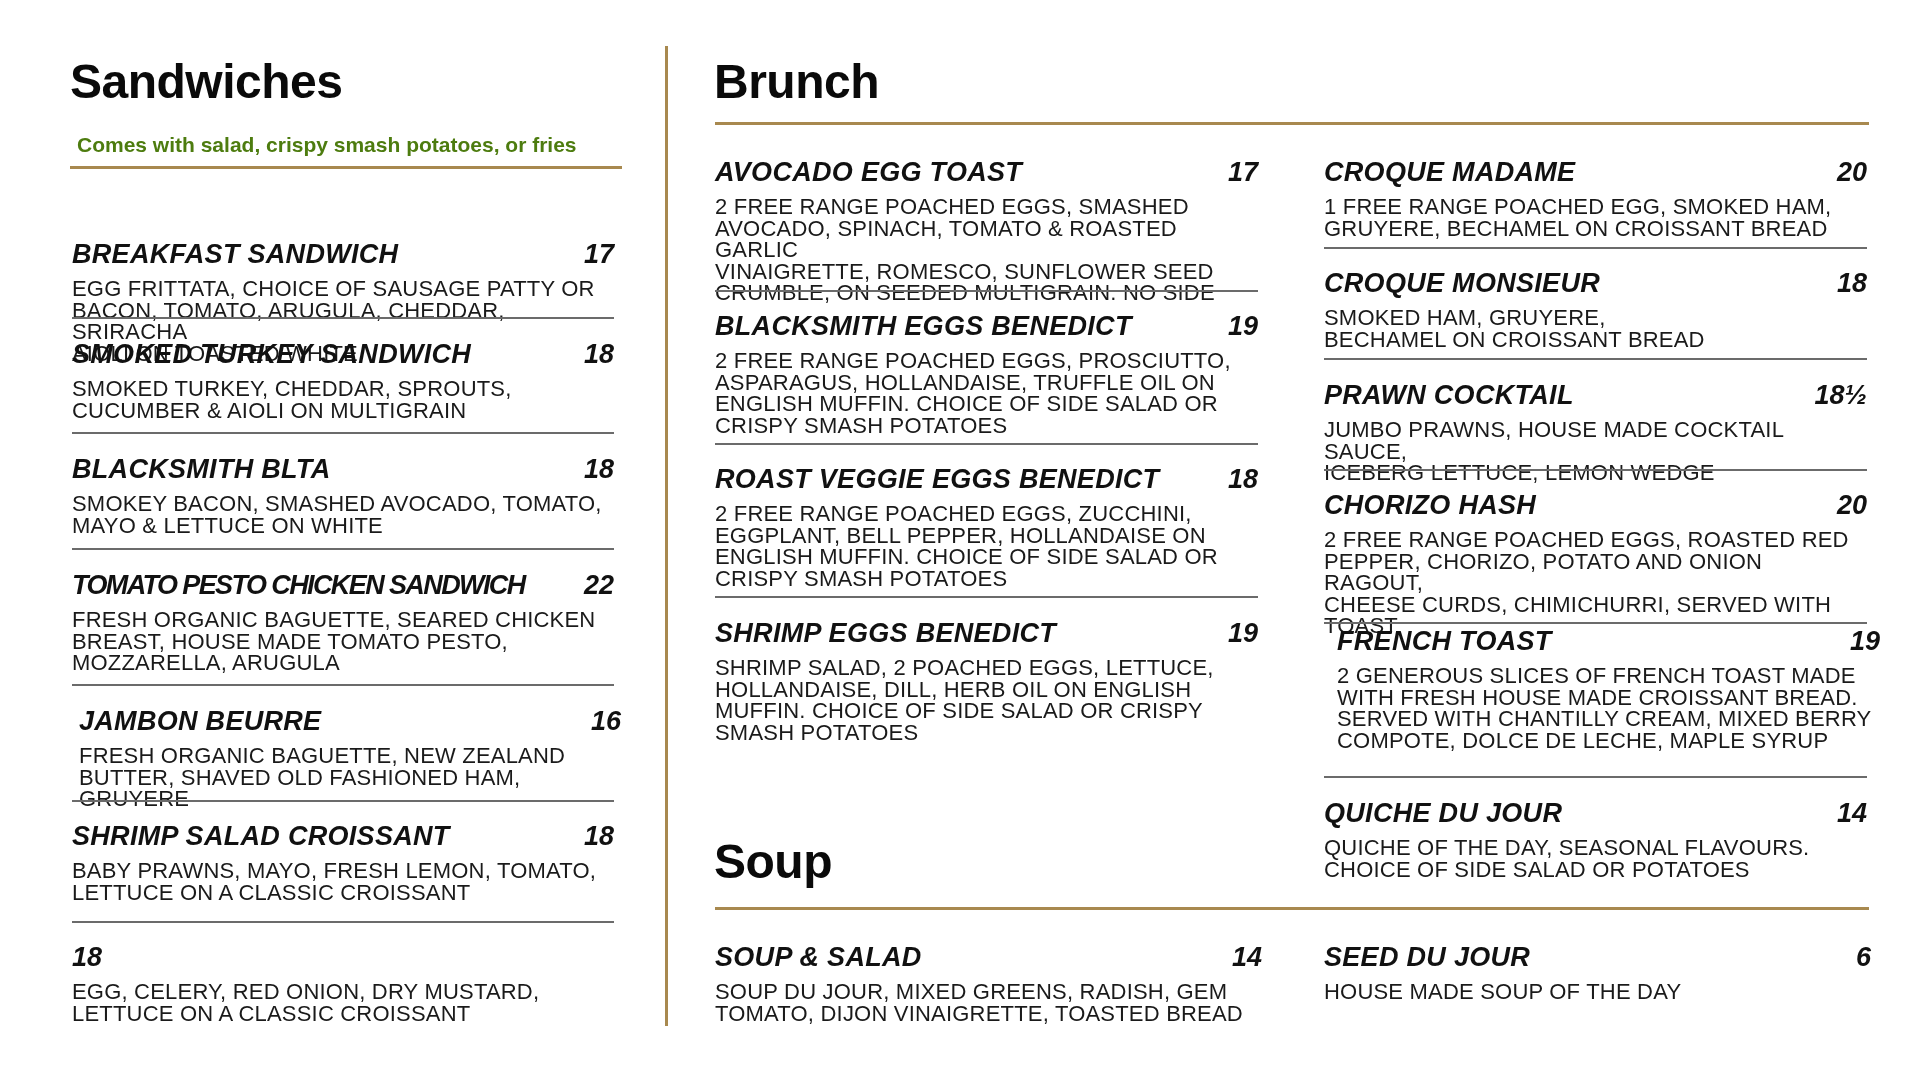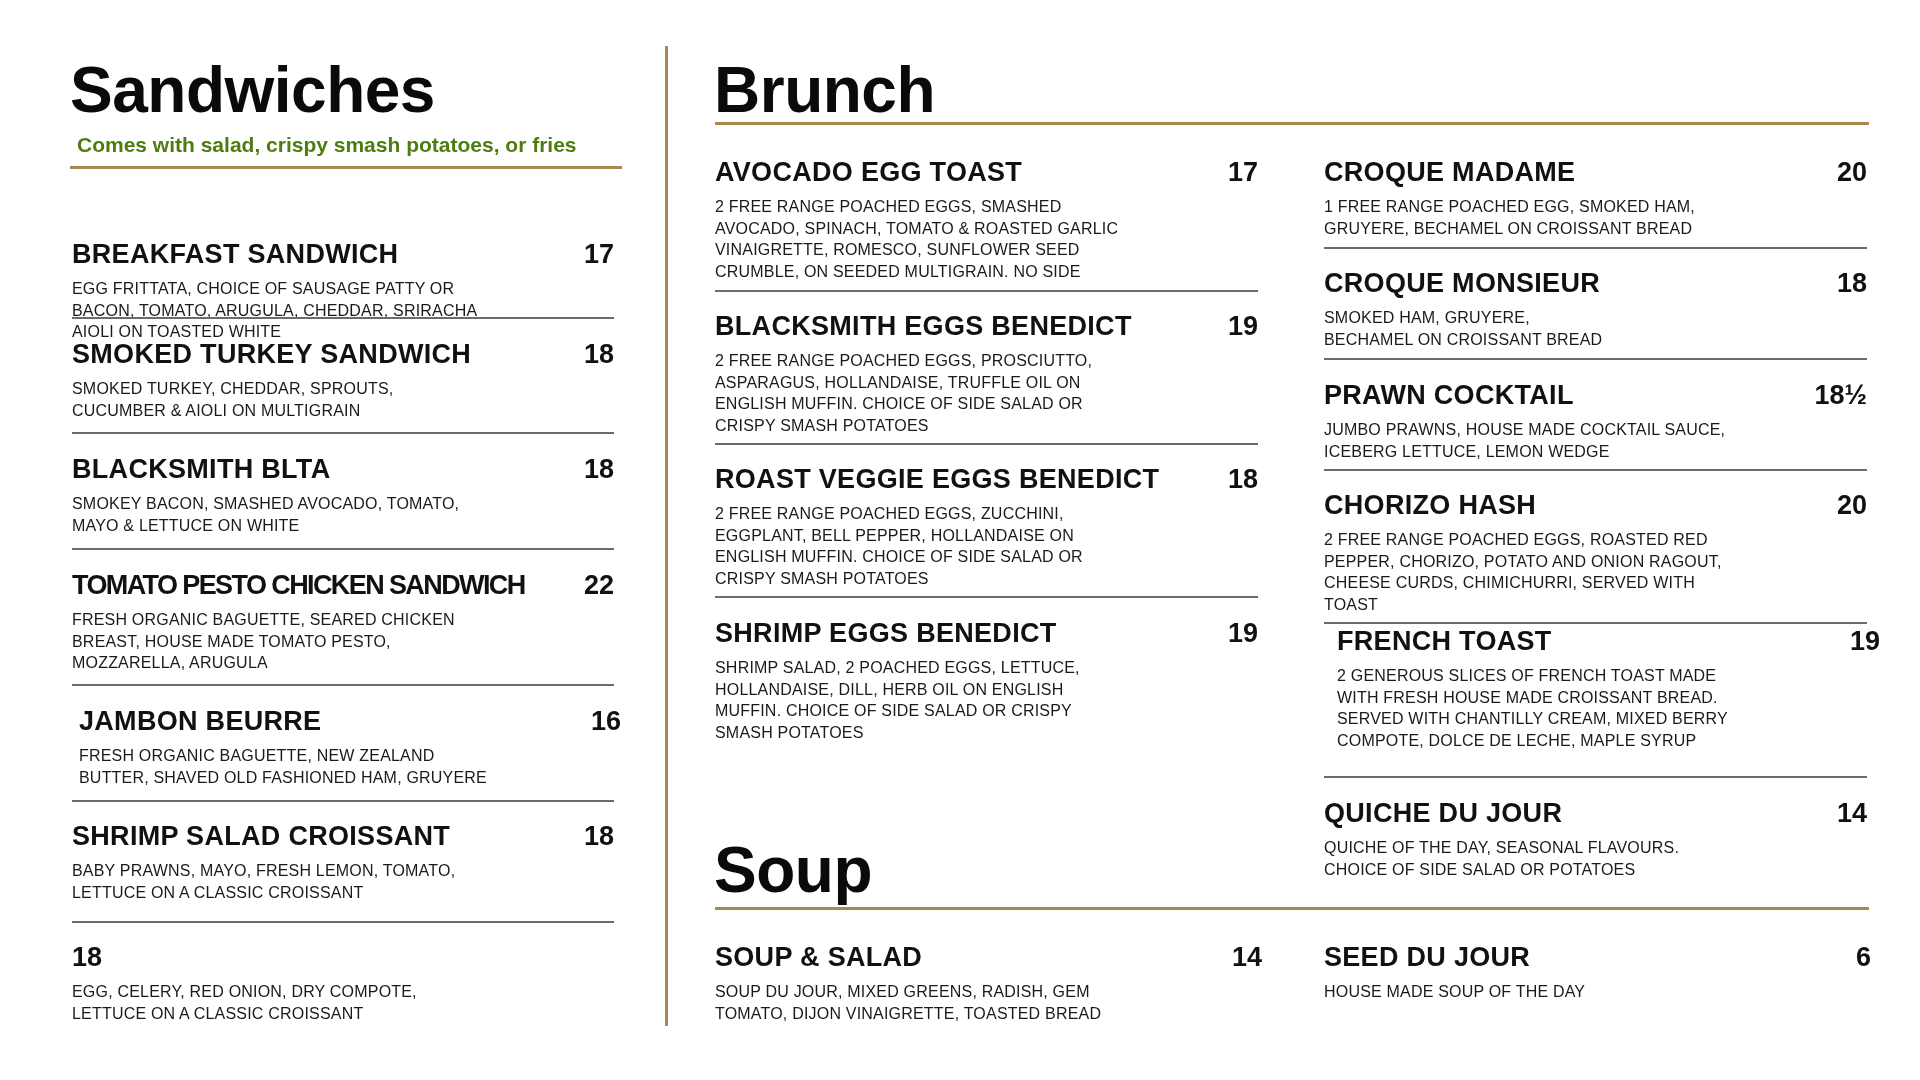--- a/index.html
+++ b/index.html
@@ -1,28 +1,28 @@
 <!DOCTYPE html>
 <html><head>
 <meta charset="utf-8">
 <style>
   html, body { margin:0; padding:0; background:#ffffff; }
   body { width:1920px; height:1080px; position:relative; overflow:hidden;
          font-family:"Liberation Sans", "DejaVu Sans", sans-serif; color:#111; }
-  .section-title { position:absolute; font-size:64px; font-weight:600; letter-spacing:-0.5px; line-height:1; color:#0a0a0a; }
+  .section-title { position:absolute; font-size:48px; font-weight:600; letter-spacing:-0.5px; line-height:1; color:#0a0a0a; }
   .subtitle { position:absolute; font-size:21px; font-weight:700; color:#4d7c0f; }
   .gold { position:absolute; height:3px; background:#A8894F; }
   .vdiv { position:absolute; width:3px; background:#A8894F; }
   .sep { position:absolute; height:2px; background:#6b6b6b; }
   .item { position:absolute; }
-  .item-head { display:flex; justify-content:space-between; align-items:center; }
+  .item-head { display:flex; justify-content:space-between; align-items:center;font-style:italic; }
   .item-name { font-size:27px; font-weight:700; letter-spacing:0.3px; line-height:1; white-space:nowrap; }
   .item-name.tight { letter-spacing:-1.6px; }
   .item-price { font-size:27px; font-weight:700; line-height:1; }
-  .item-desc { margin-top:10px; font-size:16px; line-height:21.5px; letter-spacing:0.2px; color:#1a1a1a; white-space:pre-line; }
+  .item-desc { margin-top:10px; font-size:22px; line-height:21.5px; letter-spacing:0.2px; color:#1a1a1a; white-space:pre-line; }
 </style>
 </head>
 <body>
 
 <div class="section-title" style="left:70px;top:58px;">Sandwiches</div>
 <div class="subtitle" style="left:77px;top:133px;">Comes with salad, crispy smash potatoes, or fries</div>
 <div class="gold" style="left:70px;top:166px;width:552px;"></div>
 
 <div class="item" style="left:72px;top:205px;width:542px;margin-top:36px;">
   <div class="item-head">
@@ -83,21 +83,21 @@
     </div>
   <div class="item-desc">BABY PRAWNS, MAYO, FRESH LEMON, TOMATO,
 LETTUCE ON A CLASSIC CROISSANT</div>
 </div>
 <div class="sep" style="left:72px;top:921px;width:542px;"></div>
 
 <div class="item" style="left:72px;top:944px;width:542px;">
   <div class="item-head">
       <span class="item-price">18</span>
     </div>
-  <div class="item-desc">EGG, CELERY, RED ONION, DRY COMPOTE,
+  <div class="item-desc">EGG, CELERY, RED ONION, DRY MUSTARD,
 LETTUCE ON A CLASSIC CROISSANT</div>
 </div>
 
 <div class="vdiv" style="left:665px;top:46px;height:980px;"></div>
 
 <div class="section-title" style="left:714px;top:58px;">Brunch</div>
 <div class="gold" style="left:715px;top:122px;width:1154px;"></div>
 
 <div class="item" style="left:715px;top:159px;width:543px;">
   <div class="item-head">

